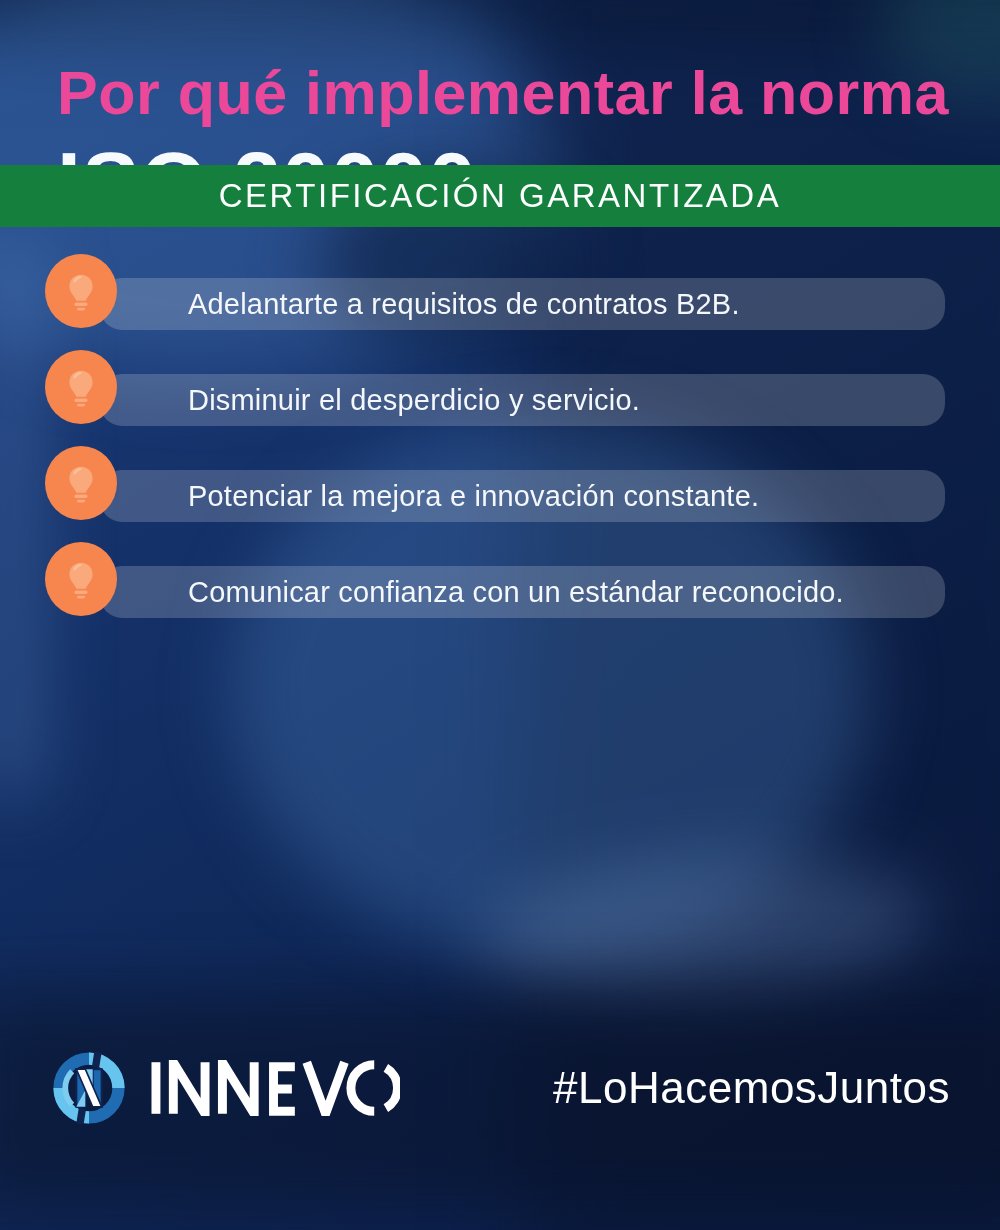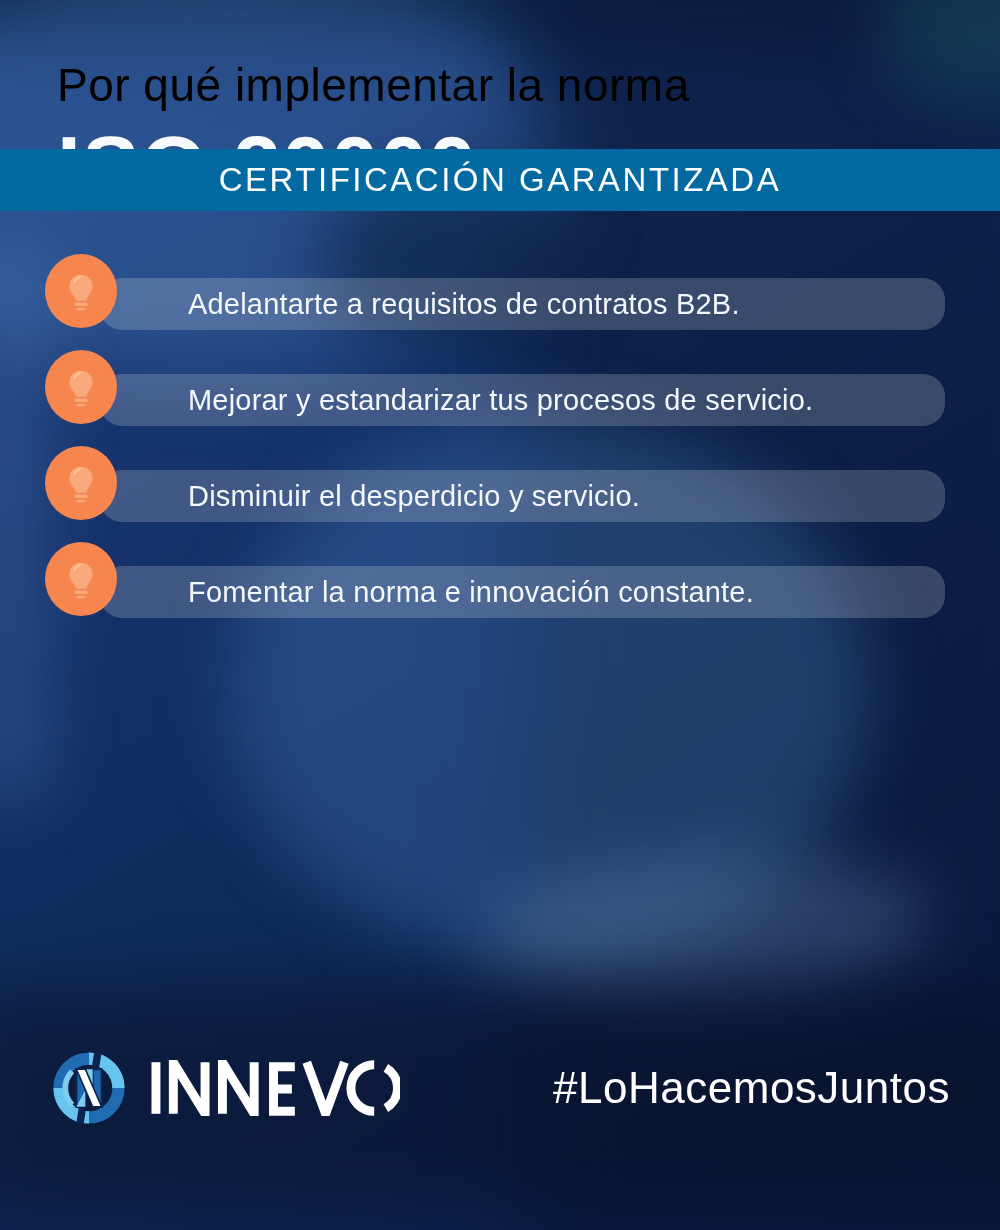--- a/index.html
+++ b/index.html
@@ -18,21 +18,21 @@
   .bg .head{left:320px;top:170px;width:250px;height:180px;background:rgba(9,26,60,.6);}
   .bg .shirt{left:230px;top:420px;width:640px;height:540px;background:rgba(77,126,190,.33);}
   .bg .laptop{left:480px;top:860px;width:450px;height:140px;background:rgba(130,166,216,.28);transform:rotate(-4deg);}
   .bg .teal-corner{left:880px;top:-50px;width:220px;height:150px;background:rgba(36,96,105,.40);}
   .bg .bottom-dark{left:-40px;top:990px;width:1120px;height:220px;background:rgba(7,15,36,.50);border-radius:0;}
 
   .content{position:relative;z-index:1;}
 
   
   .header{padding:60px 0 0 57px;color:#e9eef6;}
-  .subtitle{font-size:46px;font-weight:400;letter-spacing:.5px;line-height:1.1;color:#000000;}
+  .subtitle{font-size:61px;font-weight:700;letter-spacing:.5px;line-height:1.1;color:#ec4899;}
   .title{font-size:86px;font-weight:600;letter-spacing:1px;line-height:1.05;color:#f7fafd;margin-top:10px;}
 
   
   .list{position:absolute;left:45px;right:55px;top:252px;}
   .item{position:relative;height:78px;margin-bottom:18px;}
   .item .bar{
     position:absolute;left:55px;right:0;top:0;bottom:0;
     background:rgba(255,255,255,.19);border-radius:22px;
     display:flex;align-items:center;padding-left:88px;box-sizing:border-box;margin-top:26px;
   }
@@ -42,21 +42,21 @@
     background:#f6854e;z-index:2;display:flex;align-items:center;justify-content:center;
   }
 
   
   .footer{position:absolute;left:48px;right:50px;top:1046px;height:84px;
     display:flex;align-items:center;justify-content:space-between;gap:28px;}
   .brand{display:flex;align-items:center;gap:20px;}
   .hashtag{font-size:44px;font-weight:300;color:#ffffff;letter-spacing:.5px;}
 
   
-  .banner{position:absolute;left:0;right:0;bottom:0;height:62px;background:#0369a1;
+  .banner{position:absolute;left:0;right:0;bottom:0;height:62px;background:#15803d;
     display:flex;align-items:center;justify-content:center;}
   .banner span{font-size:33px;color:#feffff;letter-spacing:2.5px;font-weight:400;}
 </style>
 </head>
 <body>
 
 <div class="bg">
   <div class="top-dark"></div>
   <div class="topleft-light"></div>
   <div class="left-band"></div>
@@ -83,33 +83,20 @@
           <rect x="16.5" y="37" width="15" height="4.2" rx="2.1" fill="#f9a97c"></rect>
           <rect x="19.3" y="43" width="9.4" height="3.2" rx="1.6" fill="#f9a97c"></rect>
         </svg>
       </div>
       <div class="bar">
         <span>Adelantarte a requisitos de contratos B2B.</span>
       </div>
     </div>
 
 
-    <div class="item">
-      <div class="badge" aria-label="lightbulb-icon">
-        <svg width="42" height="42" viewBox="0 0 48 48" aria-hidden="true">
-          <path d="M24 5.5C16.3 5.5 10.7 11.4 10.7 18.6c0 4.7 2.3 7.8 4.3 10.4 1.5 2 2.9 3.8 3.3 6h11.4c.4-2.2 1.8-4 3.3-6 2-2.6 4.3-5.7 4.3-10.4C37.3 11.4 31.7 5.5 24 5.5z" fill="#f9a97c"></path>
-          <path d="M16.6 13.2a9.6 10 0 0 1 6.6-5.4" fill="none" stroke="#fbc09a" stroke-width="2.6" stroke-linecap="round"></path>
-          <rect x="16.5" y="37" width="15" height="4.2" rx="2.1" fill="#f9a97c"></rect>
-          <rect x="19.3" y="43" width="9.4" height="3.2" rx="1.6" fill="#f9a97c"></rect>
-        </svg>
-      </div>
-      <div class="bar">
-        <span>Mejorar y estandarizar tus procesos de servicio.</span>
-      </div>
-    </div>
 
     <div class="item">
       <div class="badge" aria-label="lightbulb-icon">
         <svg width="42" height="42" viewBox="0 0 48 48" aria-hidden="true">
           <path d="M24 5.5C16.3 5.5 10.7 11.4 10.7 18.6c0 4.7 2.3 7.8 4.3 10.4 1.5 2 2.9 3.8 3.3 6h11.4c.4-2.2 1.8-4 3.3-6 2-2.6 4.3-5.7 4.3-10.4C37.3 11.4 31.7 5.5 24 5.5z" fill="#f9a97c"></path>
           <path d="M16.6 13.2a9.6 10 0 0 1 6.6-5.4" fill="none" stroke="#fbc09a" stroke-width="2.6" stroke-linecap="round"></path>
           <rect x="16.5" y="37" width="15" height="4.2" rx="2.1" fill="#f9a97c"></rect>
           <rect x="19.3" y="43" width="9.4" height="3.2" rx="1.6" fill="#f9a97c"></rect>
         </svg>
       </div>
@@ -123,24 +110,37 @@
     <div class="item">
       <div class="badge" aria-label="lightbulb-icon">
         <svg width="42" height="42" viewBox="0 0 48 48" aria-hidden="true">
           <path d="M24 5.5C16.3 5.5 10.7 11.4 10.7 18.6c0 4.7 2.3 7.8 4.3 10.4 1.5 2 2.9 3.8 3.3 6h11.4c.4-2.2 1.8-4 3.3-6 2-2.6 4.3-5.7 4.3-10.4C37.3 11.4 31.7 5.5 24 5.5z" fill="#f9a97c"></path>
           <path d="M16.6 13.2a9.6 10 0 0 1 6.6-5.4" fill="none" stroke="#fbc09a" stroke-width="2.6" stroke-linecap="round"></path>
           <rect x="16.5" y="37" width="15" height="4.2" rx="2.1" fill="#f9a97c"></rect>
           <rect x="19.3" y="43" width="9.4" height="3.2" rx="1.6" fill="#f9a97c"></rect>
         </svg>
       </div>
       <div class="bar">
-        <span>Fomentar la norma e innovación constante.</span>
+        <span>Potenciar la mejora e innovación constante.</span>
       </div>
     </div>
 
+    <div class="item">
+      <div class="badge" aria-label="lightbulb-icon">
+        <svg width="42" height="42" viewBox="0 0 48 48" aria-hidden="true">
+          <path d="M24 5.5C16.3 5.5 10.7 11.4 10.7 18.6c0 4.7 2.3 7.8 4.3 10.4 1.5 2 2.9 3.8 3.3 6h11.4c.4-2.2 1.8-4 3.3-6 2-2.6 4.3-5.7 4.3-10.4C37.3 11.4 31.7 5.5 24 5.5z" fill="#f9a97c"></path>
+          <path d="M16.6 13.2a9.6 10 0 0 1 6.6-5.4" fill="none" stroke="#fbc09a" stroke-width="2.6" stroke-linecap="round"></path>
+          <rect x="16.5" y="37" width="15" height="4.2" rx="2.1" fill="#f9a97c"></rect>
+          <rect x="19.3" y="43" width="9.4" height="3.2" rx="1.6" fill="#f9a97c"></rect>
+        </svg>
+      </div>
+      <div class="bar">
+        <span>Comunicar confianza con un estándar reconocido.</span>
+      </div>
+    </div>
   </div>
 
   <div class="footer">
     <div class="brand">
       <svg width="82" height="72" viewBox="0 0 100 88" role="img" aria-label="INNEVO">
         <circle cx="50" cy="44" r="36" fill="none" stroke="#1f6cb2" stroke-width="15"></circle>
         <path d="M50 8 A36 36 0 0 1 86 44" fill="none" stroke="#66c4ee" stroke-width="15"></path>
         <path d="M50 80 A36 36 0 0 1 14 44" fill="none" stroke="#66c4ee" stroke-width="15"></path>
         <path d="M29.5 23.5 A29 29 0 0 0 29.5 64.5" fill="none" stroke="#7ecdf1" stroke-width="7"></path>
         <rect x="55" y="0" width="9" height="19" fill="#0e2350" transform="rotate(9 59 9)"></rect>

